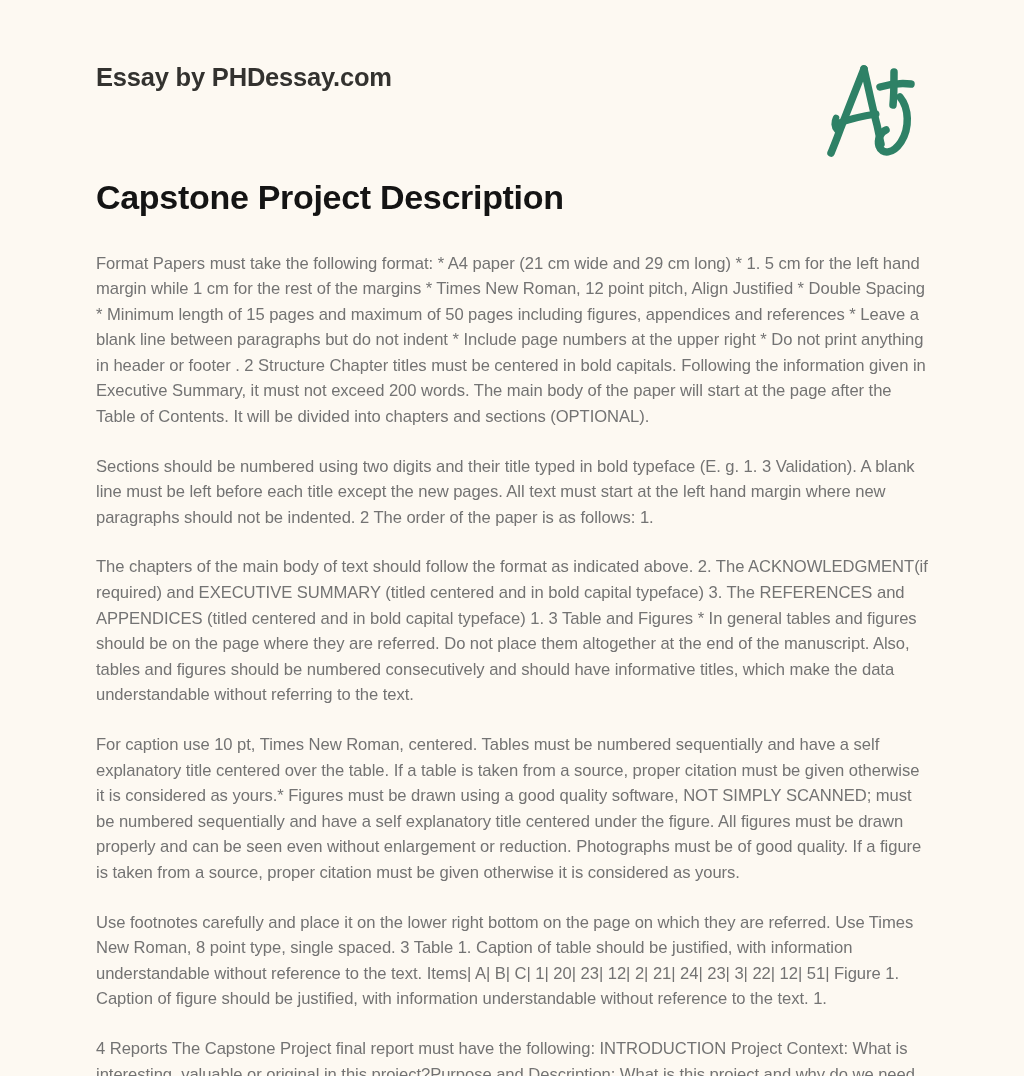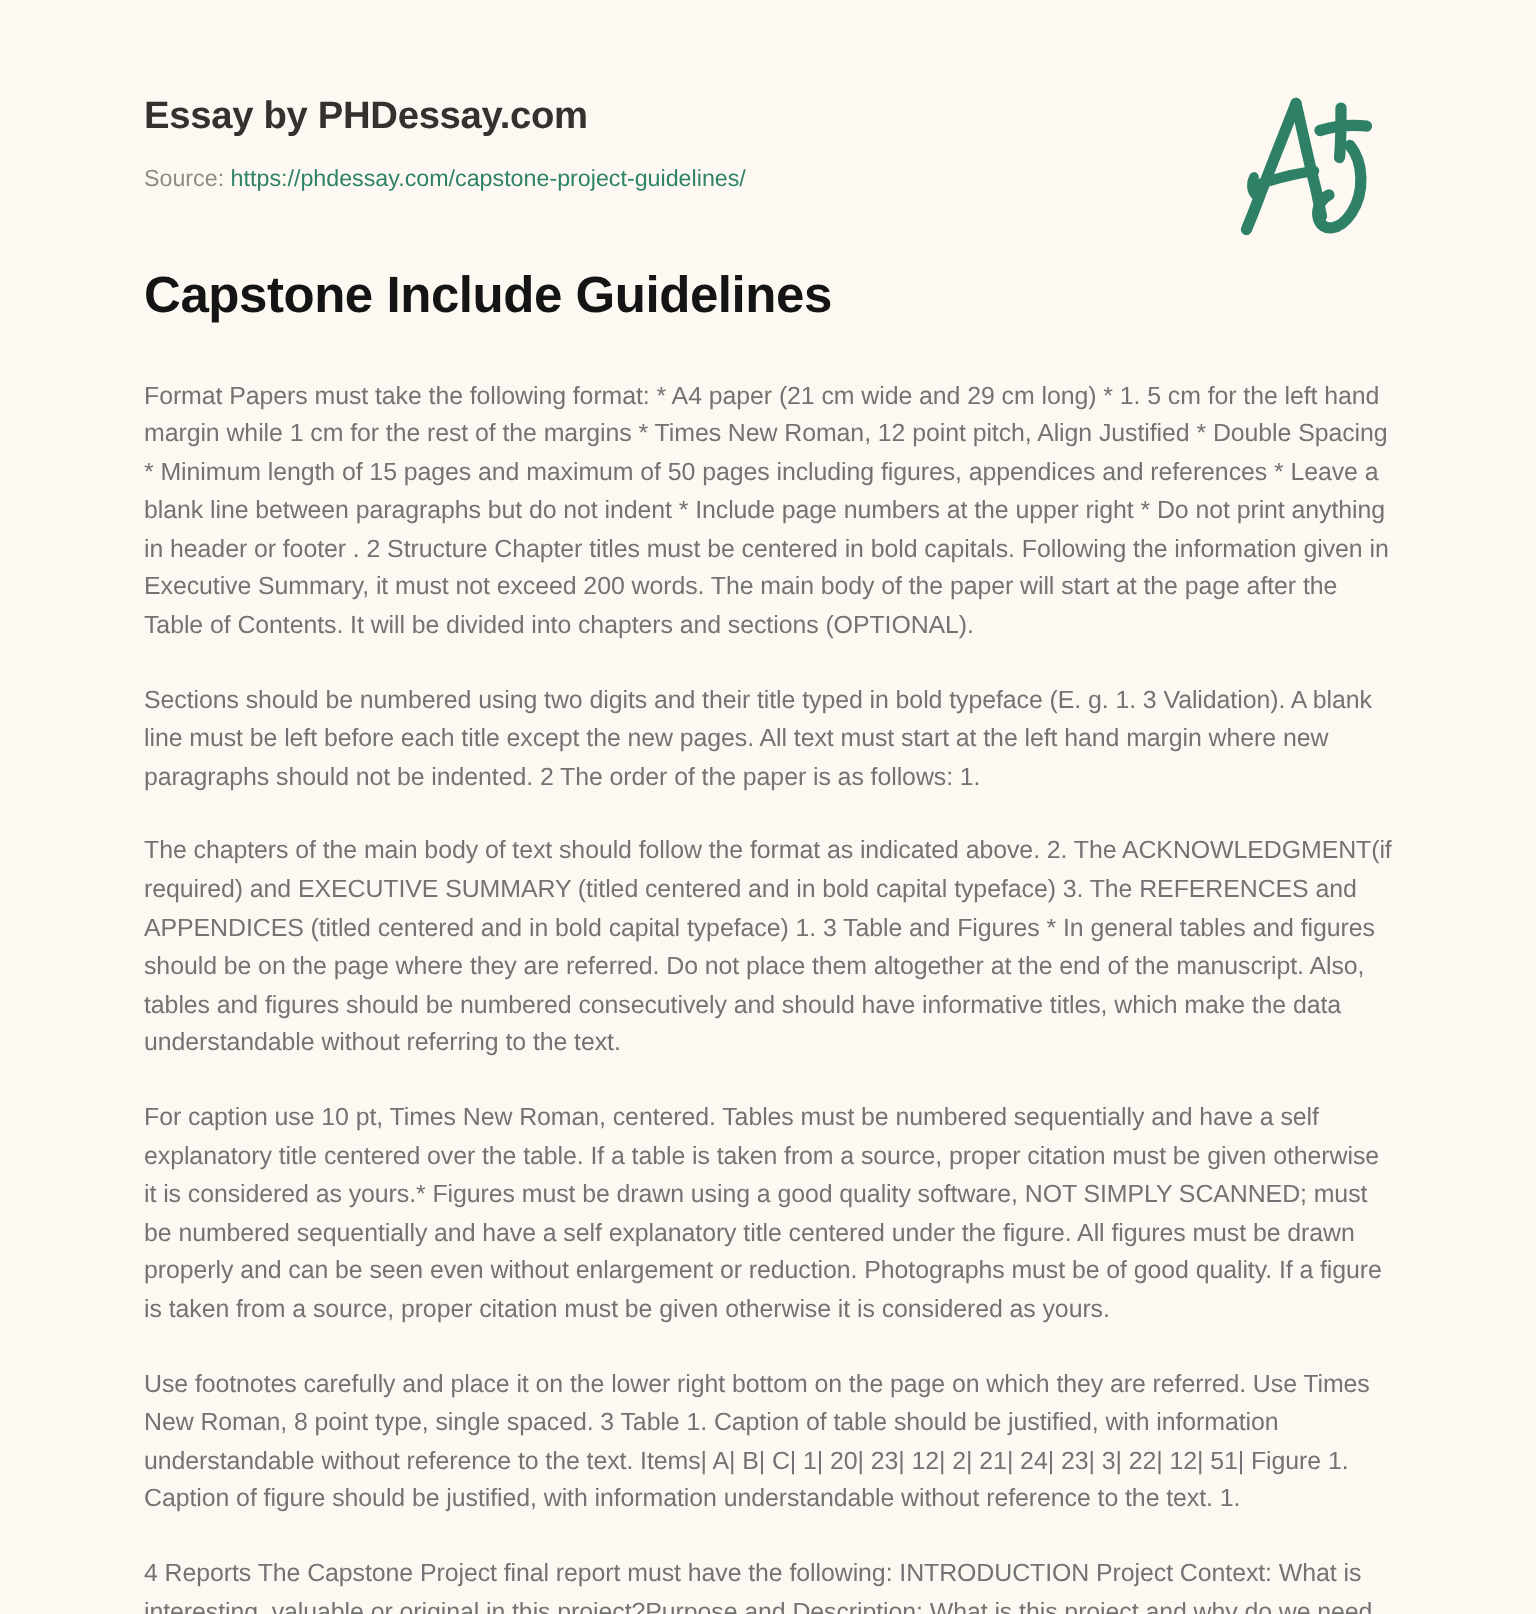--- a/index.html
+++ b/index.html
@@ -90,24 +90,20 @@
   }
 </style>
 </head>
 <body>
 
 <div class="page">
 
   <div class="header">
     <div class="brand-line">Essay by PHDessay.com</div>
 
-    <div class="source-line">
-      <span class="source-label">Source:</span>
-      <span class="source-url">https://phdessay.com/capstone-project-guidelines/</span>
-    </div>
 
     <svg class="logo" viewBox="0 0 112 112">
       <g fill="none" stroke="#2e8166" stroke-linecap="round" stroke-linejoin="round">
 
         <path d="M50 13 C 44 28, 33 56, 26 74 C 22 85, 19 92, 17 97" stroke-width="7.5"></path>
 
         <path d="M50 13 C 54 30, 59 54, 63 69 C 65 78, 66 84, 67 88" stroke-width="7.5"></path>
 
         <path d="M22 68 C 33 64, 48 60, 62 58" stroke-width="7"></path>
 
@@ -115,21 +111,21 @@
 
         <path d="M86 41 C 95 52, 96 72, 87 86 C 79 98, 68 99, 65 90 C 63 83, 67 76, 72 74" stroke-width="7.5"></path>
 
         <path d="M66 31 C 76 28, 88 27, 97 28" stroke-width="7.5"></path>
 
         <path d="M80 16 C 80 27, 80 40, 79 49" stroke-width="7.5"></path>
       </g>
     </svg>
   </div>
 
-  <h1 class="doc-title">Capstone Include Guidelines</h1>
+  <h1 class="doc-title">Capstone Project Description</h1>
 
   <div class="article">
     <p>Format Papers must take the following format: * A4 paper (21 cm wide and 29 cm long) * 1. 5 cm for the left hand margin while 1 cm for the rest of the margins * Times New Roman, 12 point pitch, Align Justified * Double Spacing * Minimum length of 15 pages and maximum of 50 pages including figures, appendices and references * Leave a blank line between paragraphs but do not indent * Include page numbers at the upper right * Do not print anything in header or footer . 2 Structure Chapter titles must be centered in bold capitals. Following the information given in Executive Summary, it must not exceed 200 words. The main body of the paper will start at the page after the Table of Contents. It will be divided into chapters and sections (OPTIONAL).</p>
     <p>Sections should be numbered using two digits and their title typed in bold typeface (E. g. 1. 3 Validation). A blank line must be left before each title except the new pages. All text must start at the left hand margin where new paragraphs should not be indented. 2 The order of the paper is as follows: 1.</p>
     <p>The chapters of the main body of text should follow the format as indicated above. 2. The ACKNOWLEDGMENT(if required) and EXECUTIVE SUMMARY (titled centered and in bold capital typeface) 3. The REFERENCES and APPENDICES (titled centered and in bold capital typeface) 1. 3 Table and Figures * In general tables and figures should be on the page where they are referred. Do not place them altogether at the end of the manuscript. Also, tables and figures should be numbered consecutively and should have informative titles, which make the data understandable without referring to the text.</p>
     <p>For caption use 10 pt, Times New Roman, centered. Tables must be numbered sequentially and have a self explanatory title centered over the table. If a table is taken from a source, proper citation must be given otherwise it is considered as yours.* Figures must be drawn using a good quality software, NOT SIMPLY SCANNED; must be numbered sequentially and have a self explanatory title centered under the figure. All figures must be drawn properly and can be seen even without enlargement or reduction. Photographs must be of good quality. If a figure is taken from a source, proper citation must be given otherwise it is considered as yours.</p>
     <p>Use footnotes carefully and place it on the lower right bottom on the page on which they are referred. Use Times New Roman, 8 point type, single spaced. 3 Table 1. Caption of table should be justified, with information understandable without reference to the text. Items| A| B| C| 1| 20| 23| 12| 2| 21| 24| 23| 3| 22| 12| 51| Figure 1. Caption of figure should be justified, with information understandable without reference to the text. 1.</p>
     <p class="last">4 Reports The Capstone Project final report must have the following: INTRODUCTION Project Context: What is interesting, valuable or original in this project?Purpose and Description: What is this project and why do we need thi</p>
   </div>
 

